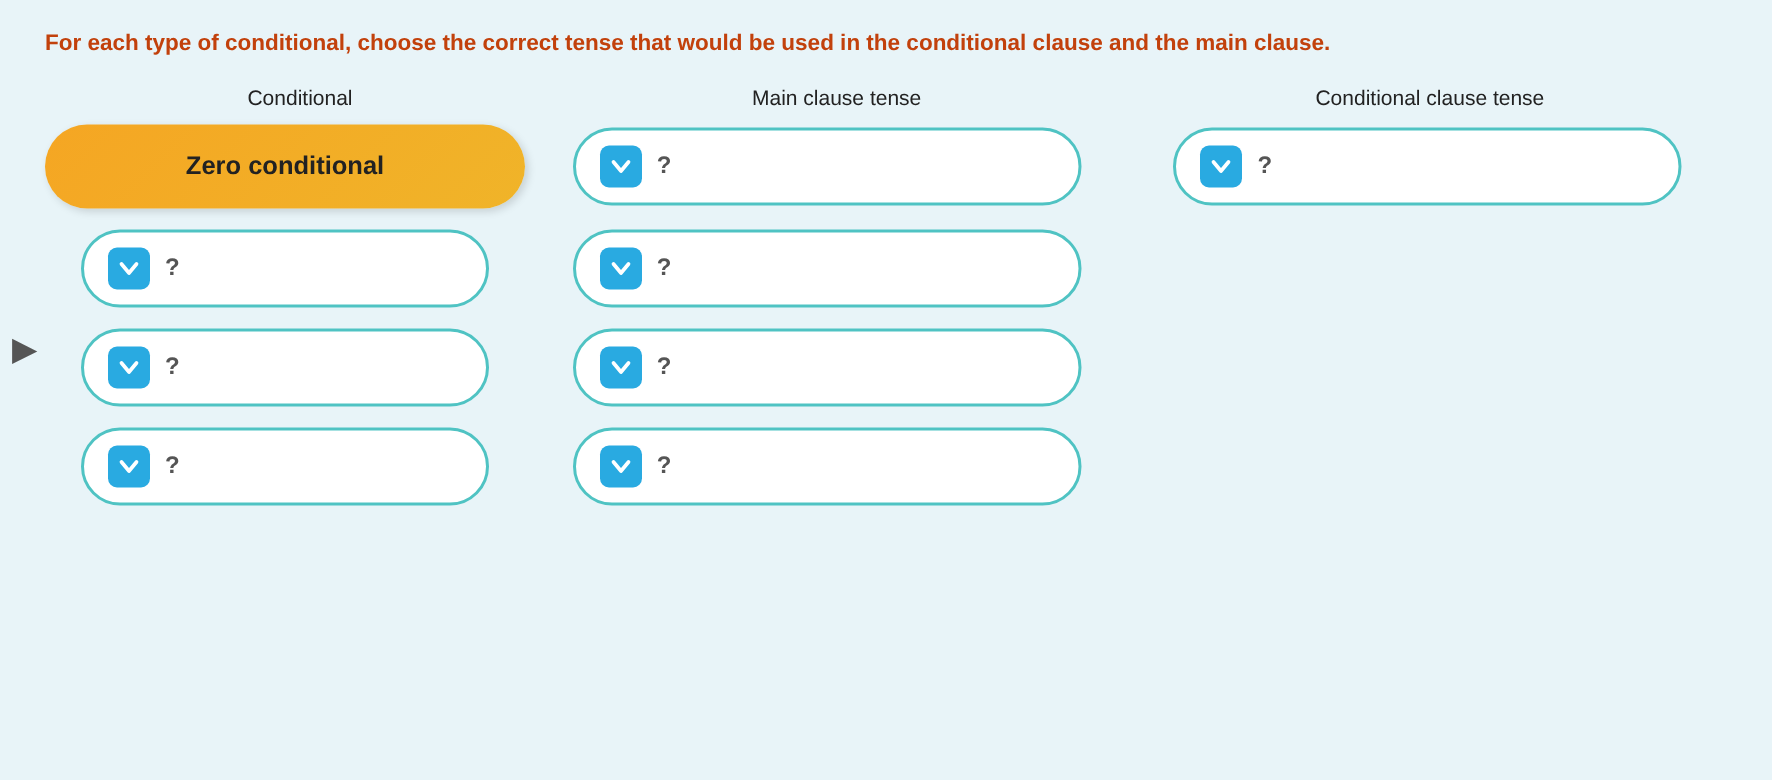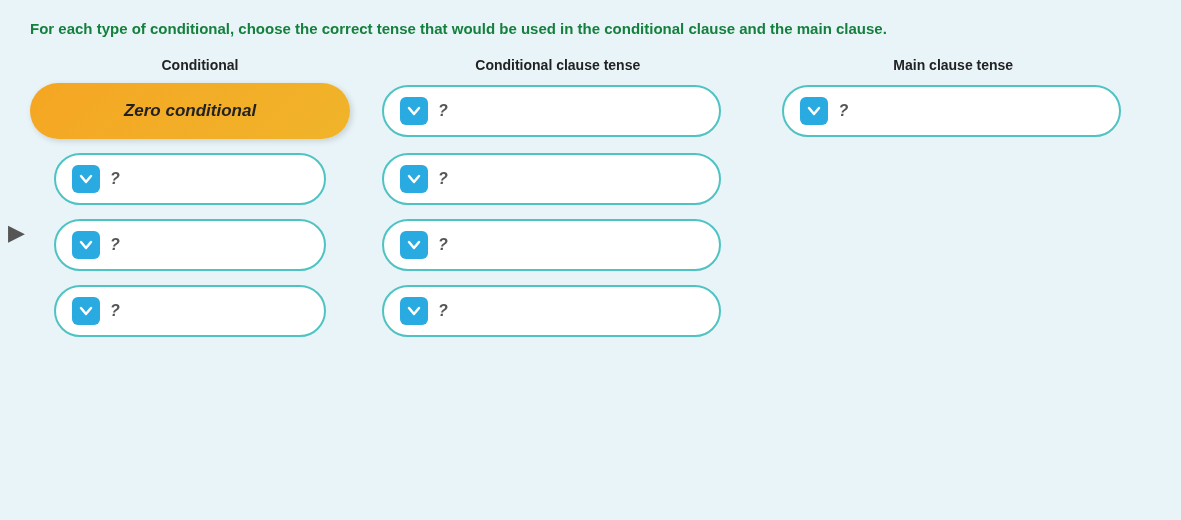--- a/index.html
+++ b/index.html
@@ -16,55 +16,54 @@
     }
 
     .page-wrapper {
       width: 1181px;
       padding: 18px 30px 10px 30px;
     }
 
     .instruction {
       font-size: 15px;
       font-weight: bold;
-      color: #15803d;
+      color: #c2410c;
       margin-bottom: 18px;
       text-align: left;
       line-height: 1.4;
     }
 
     .table-container {
       width: 100%;
     }
 
     .header-row {
       display: grid;
       grid-template-columns: 320px 1fr 1fr;
       margin-bottom: 10px;
       padding-left: 10px;
     }
 
     .col-header {
       font-size: 14px;
-      font-weight: bold;
+      font-weight: normal;
       color: #222;
       text-align: center;
     }
 
     .col-header:first-child {
       text-align: center;
     }
 
     .data-row {
       display: grid;
       grid-template-columns: 320px 1fr 1fr;
       align-items: center;
       margin-bottom: 14px;
       gap: 0 2px;
-      font-style: italic;
     }
 
     .conditional-label {
       background: linear-gradient(135deg, #f5a623, #f0b429);
       border-radius: 50px;
       padding: 18px 24px;
       font-size: 17px;
       font-weight: bold;
       color: #222;
       text-align: center;
@@ -130,22 +129,22 @@
 <body>
 
 <div class="page-wrapper">
   <div class="left-arrow">▶</div>
 
   <p class="instruction">For each type of conditional, choose the correct tense that would be used in the conditional clause and the main clause.</p>
 
   <div class="table-container">
     <div class="header-row">
       <div class="col-header">Conditional</div>
+      <div class="col-header">Main clause tense</div>
       <div class="col-header">Conditional clause tense</div>
-      <div class="col-header">Main clause tense</div>
     </div>
 
     <div id="rows-container">
         <div class="data-row">
     <div class="conditional-label">Zero conditional</div>
     <div class="dropdown-cell">
       <div class="dropdown-control">
         <button class="dropdown-btn">
           <svg viewBox="0 0 14 14" fill="white">
             <polyline points="2,4 7,10 12,4" stroke="white" stroke-width="2.5" fill="none" stroke-linecap="round" stroke-linejoin="round"></polyline>

